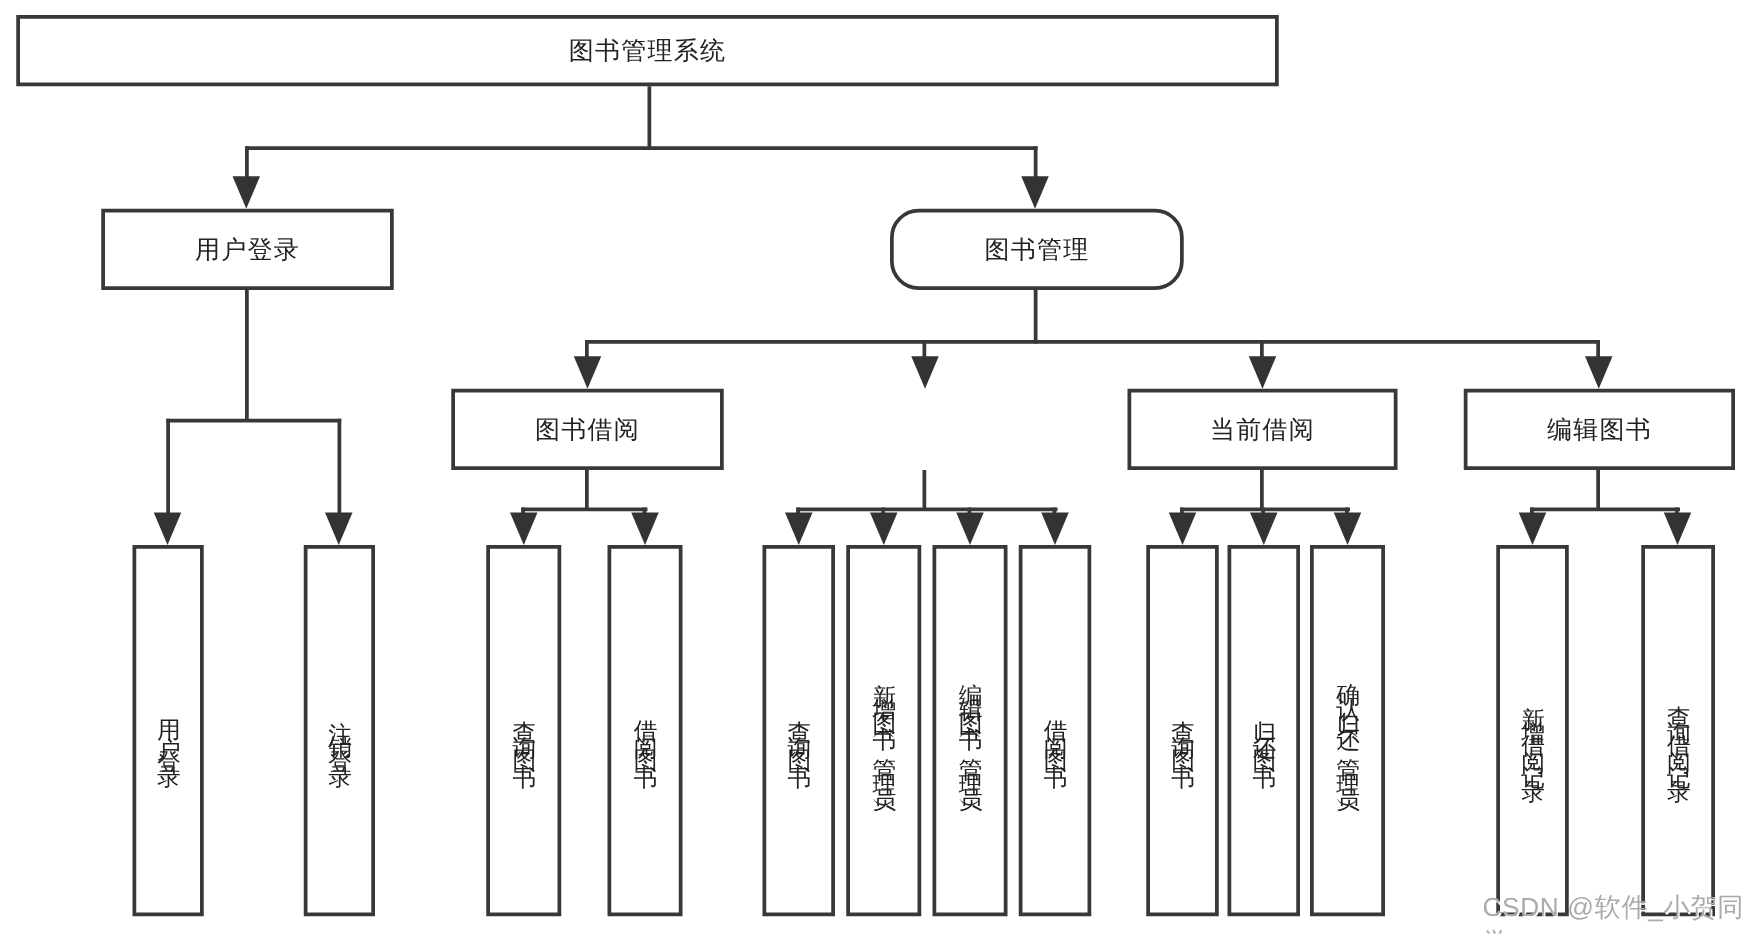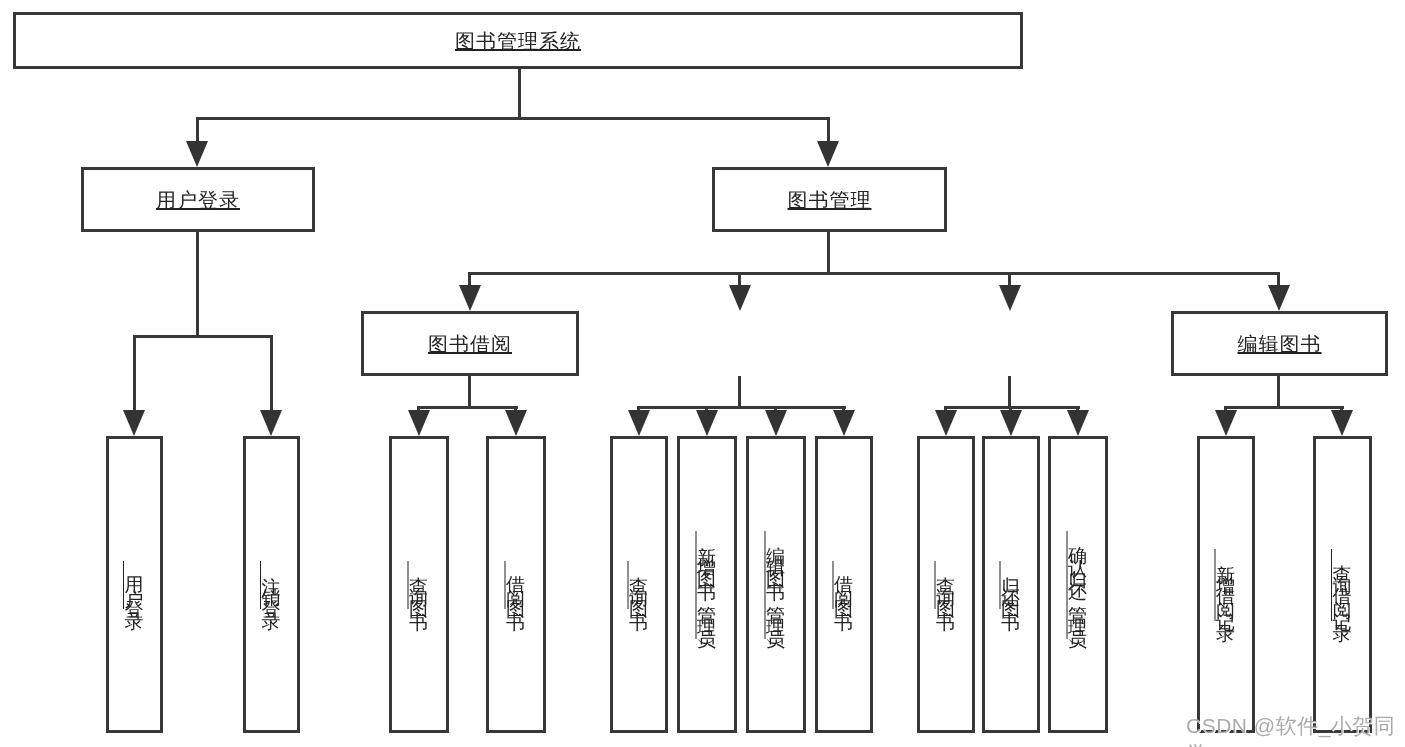--- a/index.html
+++ b/index.html
@@ -5,21 +5,21 @@
   html,body { margin:0; padding:0; background:#ffffff; }
   .canvas {
     position:relative; width:1405px; height:747px; background:#ffffff;
     font-family:"Liberation Sans", sans-serif; overflow:hidden;
   }
   .bx {
     position:absolute; box-sizing:border-box;
     border:3px solid #383838; background:#ffffff;
     display:flex; align-items:center; justify-content:center;
     color:#222222; font-size:20px; letter-spacing:1px; line-height:1.2;
-    text-align:center; z-index:2;text-decoration:underline;
+    text-align:center; z-index:2;
   }
   .vt {
     writing-mode:vertical-rl; text-orientation:mixed;
     font-size:19px; letter-spacing:12px; line-height:1; color:#222222;
   }
   .v { position:absolute; width:3px; background:#383838; z-index:1; }
   .h { position:absolute; height:3px; background:#383838; z-index:1; }
   .tri {
     position:absolute; width:0; height:0; z-index:1;
     border-left:11px solid transparent; border-right:11px solid transparent;
@@ -91,23 +91,24 @@
   <div class="v" style="left:1277px; top:376px; height:32px;"></div>
   <div class="h" style="left:1224px; top:406px; width:120px;"></div>
   <div class="v" style="left:1224px; top:406px; height:8px;"></div>
   <div class="tri" style="left:1215px; top:410px;"></div>
   <div class="v" style="left:1340px; top:406px; height:8px;"></div>
   <div class="tri" style="left:1331px; top:410px;"></div>
 
   <div class="bx" style="left:13px; top:12px; width:1010px; height:57px;">图书管理系统</div>
 
   <div class="bx" style="left:81px; top:167px; width:234px; height:65px;">用户登录</div>
-  <div class="bx" style="left:712px; top:167px; width:235px; height:65px;">图书管理</div>
+  <div class="bx" style="left:712px; top:167px; width:235px; height:65px;border-radius:23px;">图书管理</div>
 
   <div class="bx" style="left:361px; top:311px; width:218px; height:65px;">图书借阅</div>
+  <div class="bx" style="left:902px; top:311px; width:216px; height:65px;">当前借阅</div>
   <div class="bx" style="left:1171px; top:311px; width:217px; height:65px;">编辑图书</div>
 
   <div class="bx" style="left:106px; top:436px; width:57px; height:297px;">
     <span class="vt">用户登录</span>
   </div>
   <div class="bx" style="left:243px; top:436px; width:57px; height:297px;">
     <span class="vt">注销登录</span>
   </div>
 
   <div class="bx" style="left:389px; top:436px; width:60px; height:297px;">

